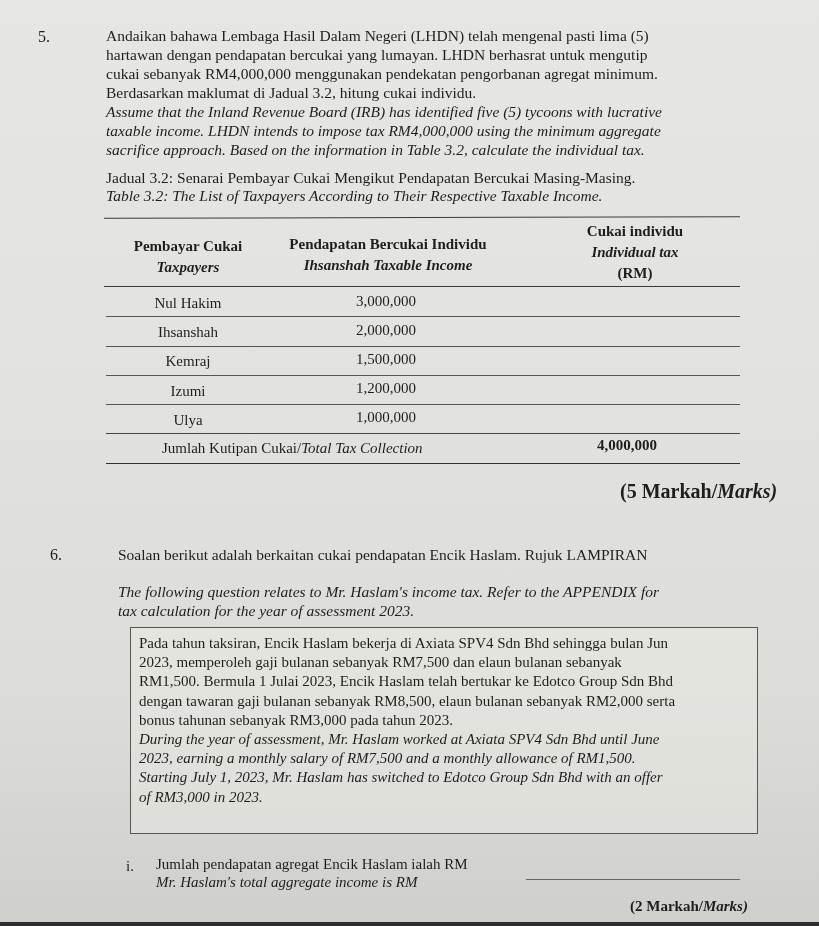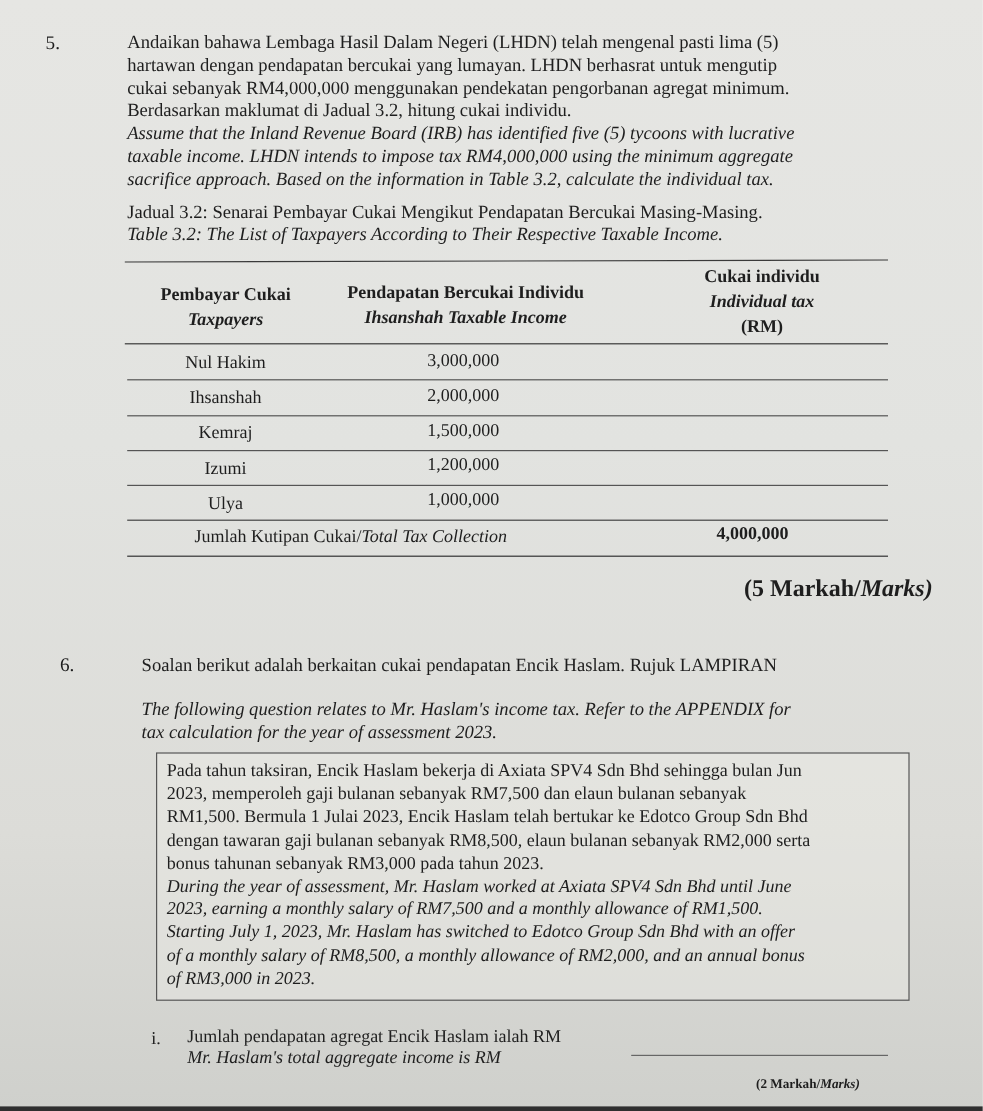--- a/index.html
+++ b/index.html
@@ -117,25 +117,24 @@
 
 <div class="box" style="left:130px; top:627px; width:628px; height:207px;">
   <p>Pada tahun taksiran, Encik Haslam bekerja di Axiata SPV4 Sdn Bhd sehingga bulan Jun</p>
   <p>2023, memperoleh gaji bulanan sebanyak RM7,500 dan elaun bulanan sebanyak</p>
   <p>RM1,500. Bermula 1 Julai 2023, Encik Haslam telah bertukar ke Edotco Group Sdn Bhd</p>
   <p>dengan tawaran gaji bulanan sebanyak RM8,500, elaun bulanan sebanyak RM2,000 serta</p>
   <p>bonus tahunan sebanyak RM3,000 pada tahun 2023.</p>
   <p class="it">During the year of assessment, Mr. Haslam worked at Axiata SPV4 Sdn Bhd until June</p>
   <p class="it">2023, earning a monthly salary of RM7,500 and a monthly allowance of RM1,500.</p>
   <p class="it">Starting July 1, 2023, Mr. Haslam has switched to Edotco Group Sdn Bhd with an offer</p>
-  <p class="it">of a monthly salary of RM8,500, a monthly allowance of RM2,000, and an annual bonus</p>
   <p class="it">of RM3,000 in 2023.</p>
 </div>
 
 <div class="abs" style="left:126px; top:858px; font-size:15px;">i.</div>
 <div class="abs" style="left:156px; top:856px; font-size:15px;">Jumlah pendapatan agregat Encik Haslam ialah RM</div>
 <div class="abs it" style="left:156px; top:874px; font-size:15px;">Mr. Haslam's total aggregate income is RM</div>
 <div class="answer-line" style="left:526px; top:879px; width:214px;"></div>
 <div class="abs" style="left:560px; top:862px; font-size:15px;"></div>
 
-<div class="abs b" style="left:630px; top:898px; font-size:11px;"><span>(2 Markah/</span><span class="it">Marks)</span></div>
+<div class="abs b" style="left:630px; top:898px; font-size:15px;"><span>(2 Markah/</span><span class="it">Marks)</span></div>
 
 <div class="bottom-bar"></div>
 
 </body></html>

